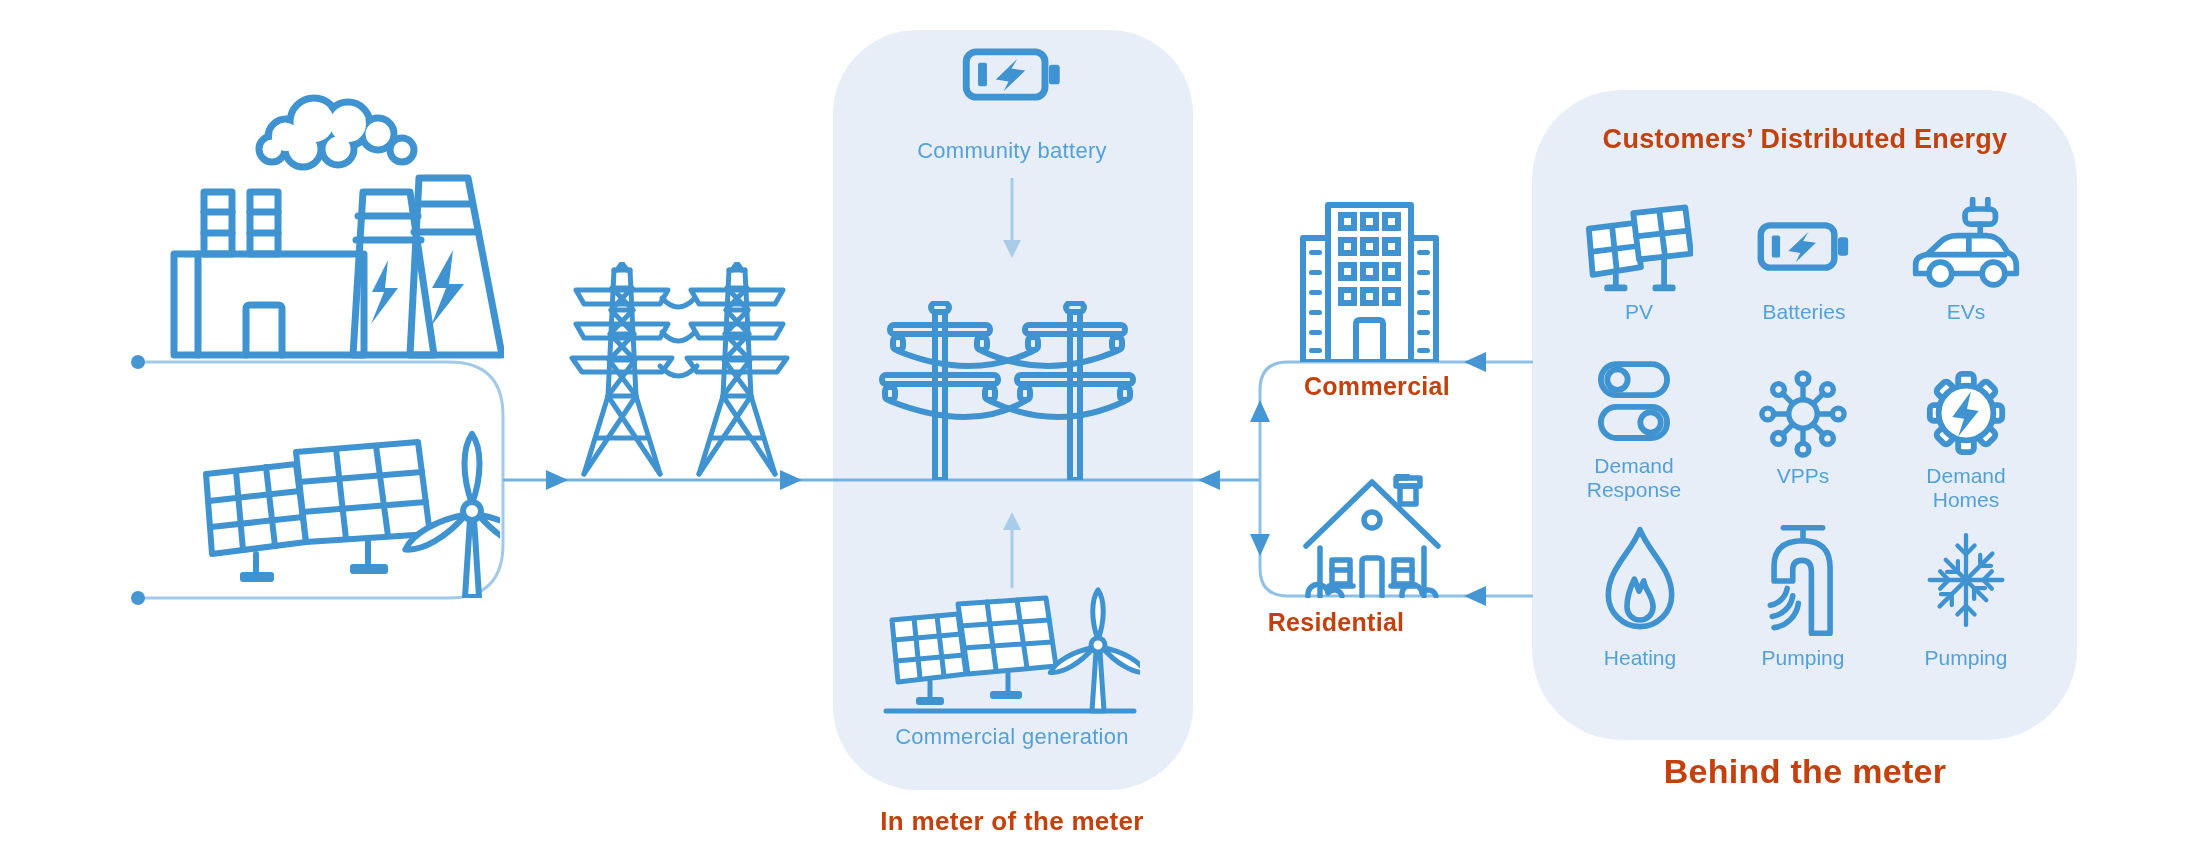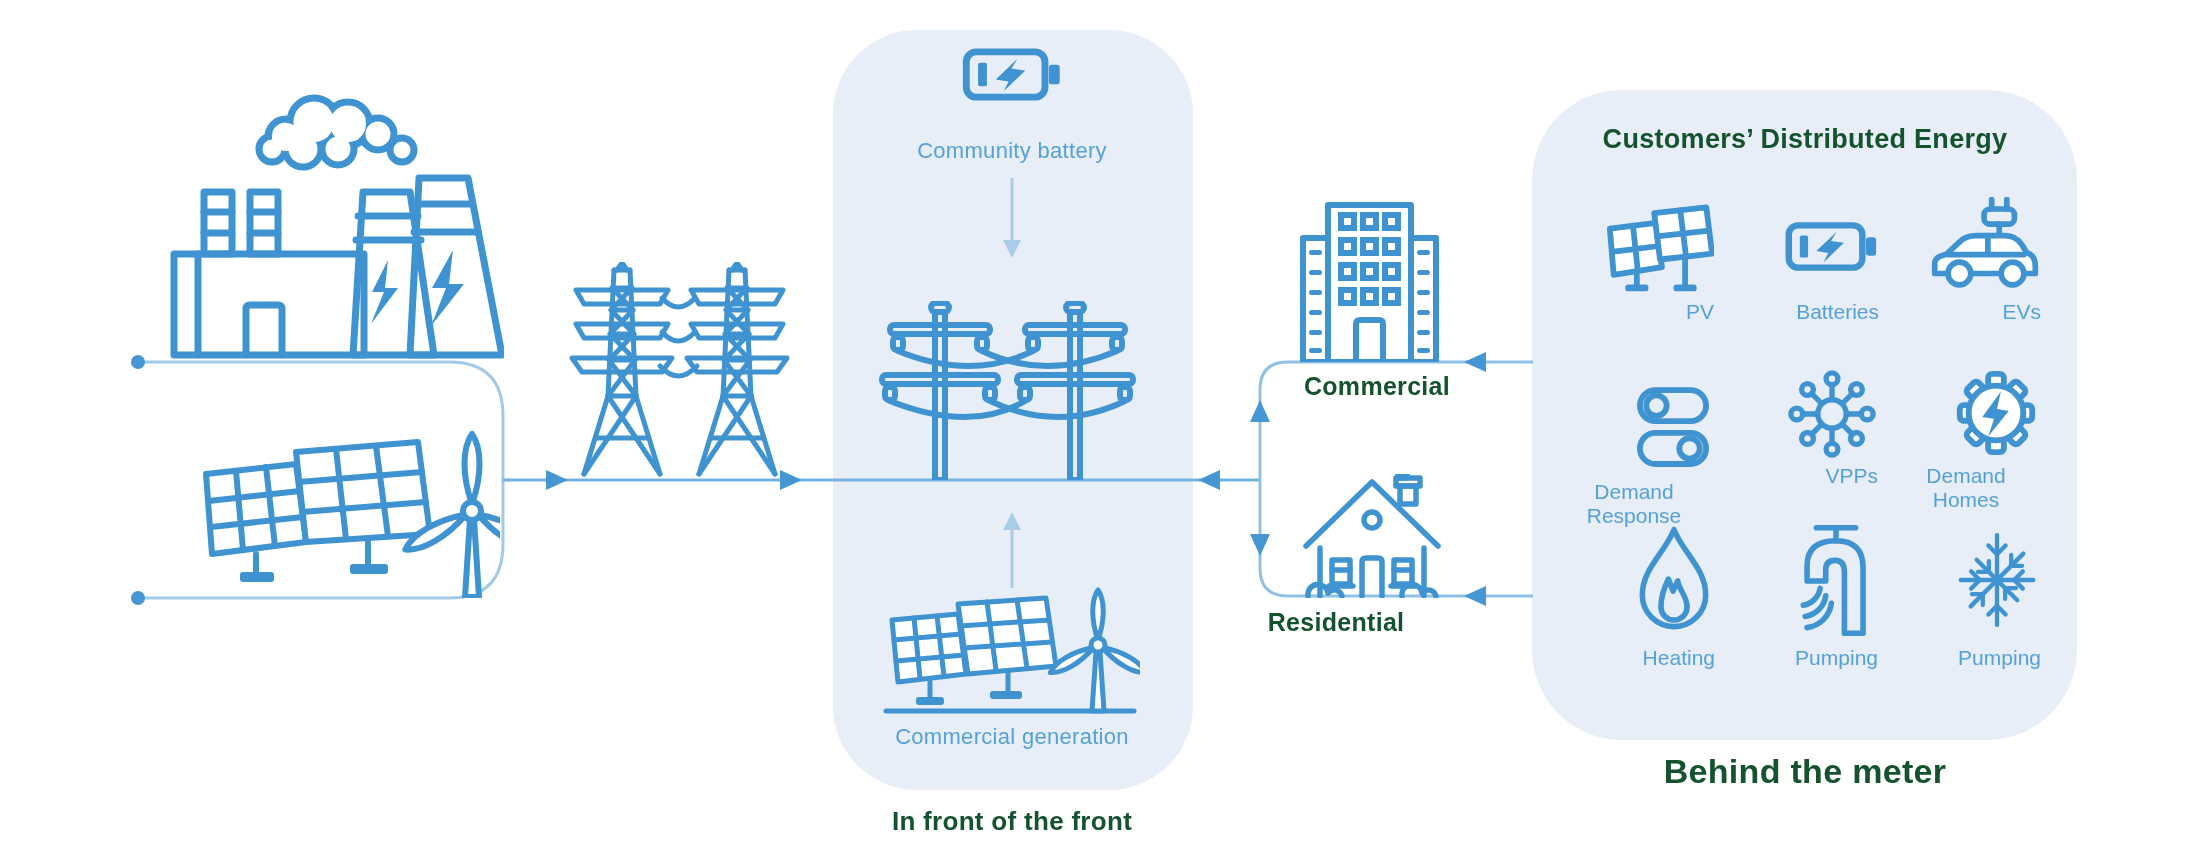--- a/index.html
+++ b/index.html
@@ -4,22 +4,22 @@
 <style>
   html,body{margin:0;padding:0;background:#ffffff;}
   body{width:2209px;height:858px;position:relative;overflow:hidden;
        font-family:"Liberation Sans", sans-serif;}
   .panel{position:absolute;background:#e8eef8;z-index:1;}
   #front-panel{left:833px;top:30px;width:360px;height:760px;border-radius:84px;}
   #behind-panel{left:1532px;top:90px;width:545px;height:650px;border-radius:90px;}
   #connections{position:absolute;left:0;top:0;z-index:2;}
   .icon{position:absolute;z-index:3;}
   .lbl{position:absolute;z-index:4;color:#54a1d7;font-size:22px;text-align:center;letter-spacing:.3px;}
-  .lbl-bold{position:absolute;z-index:4;color:#14532d;font-weight:bold;text-align:center;letter-spacing:.3px;}
-  .cell{position:absolute;z-index:3;width:150px;display:flex;flex-direction:column;align-items:flex-end;}
+  .lbl-bold{position:absolute;z-index:4;color:#c2410c;font-weight:bold;text-align:center;letter-spacing:.3px;}
+  .cell{position:absolute;z-index:3;width:150px;display:flex;flex-direction:column;align-items:center;}
   .cell .ibox{display:flex;align-items:center;justify-content:center;}
   .r1 .ibox{height:96px;} .r2 .ibox{height:92px;} .r3 .ibox{height:120px;}
   .cell .clbl{margin-top:6px;color:#54a1d7;font-size:21px;line-height:1.12;text-align:center;}
   svg{display:block;}
 </style>
 </head>
 <body>
 
 <svg width="0" height="0" style="position:absolute">
   <defs>
@@ -226,21 +226,21 @@
     <path d="M212,133 L216,74 H220 L224,133 Z"></path>
     <g>
       <path d="M218,62 C225,42 225,22 218,12 C211,22 211,42 218,62 Z"></path>
       <path d="M218,62 C225,42 225,22 218,12 C211,22 211,42 218,62 Z" transform="rotate(120 218 67)"></path>
       <path d="M218,62 C225,42 225,22 218,12 C211,22 211,42 218,62 Z" transform="rotate(240 218 67)"></path>
     </g>
     <circle cx="218" cy="67" r="7"></circle>
   </g>
 </svg>
 <div class="lbl" style="left:862px;top:724px;width:300px">Commercial generation</div>
-<div class="lbl-bold" style="left:832px;top:806px;width:360px;font-size:26px">In front of the front</div>
+<div class="lbl-bold" style="left:832px;top:806px;width:360px;font-size:26px">In meter of the meter</div>
 
 <svg class="icon" style="left:1297px;top:202px" width="145" height="160" viewBox="0 0 145 160">
   <g stroke="#3f93d0" stroke-width="6" fill="#ffffff" stroke-linejoin="round" stroke-linecap="round">
     <rect x="6" y="36" width="25" height="124"></rect>
       <rect x="114" y="36" width="25" height="124"></rect>
     <rect x="31" y="3" width="83" height="157"></rect>
   </g>
   <g stroke="#3f93d0" stroke-width="6" fill="none">
     <rect x="44" y="13" width="13" height="13"></rect>
       <rect x="66" y="13" width="13" height="13"></rect>
@@ -338,21 +338,21 @@
         <line x1="62" y1="40" x2="62" y2="58"></line>
           <line x1="20" y1="60" x2="100" y2="60"></line>
       </g>
       <circle cx="32" cy="80" r="12" fill="#ffffff" stroke="#3f93d0" stroke-width="6"></circle>
       <circle cx="88" cy="80" r="12" fill="#ffffff" stroke="#3f93d0" stroke-width="6"></circle>
     </svg>
   </div>
   <div class="clbl">EVs</div>
 </div>
 
-<div class="cell r2" style="left:1559px;top:382px">
+<div class="cell r2" style="left:1559px;top:356px">
   <div class="ibox">
     <svg width="72" height="82" viewBox="0 0 74 84">
       <g stroke="#3f93d0" stroke-width="6" fill="none">
         <rect x="3" y="3" width="68" height="32" rx="16"></rect>
           <circle cx="20" cy="19" r="10.5"></circle>
         <rect x="3" y="47" width="68" height="32" rx="16"></rect>
           <circle cx="54" cy="63" r="10.5"></circle>
       </g>
     </svg>
   </div>

